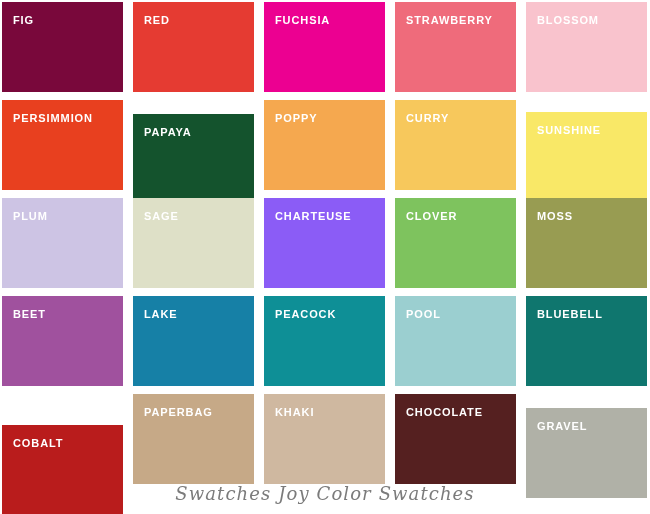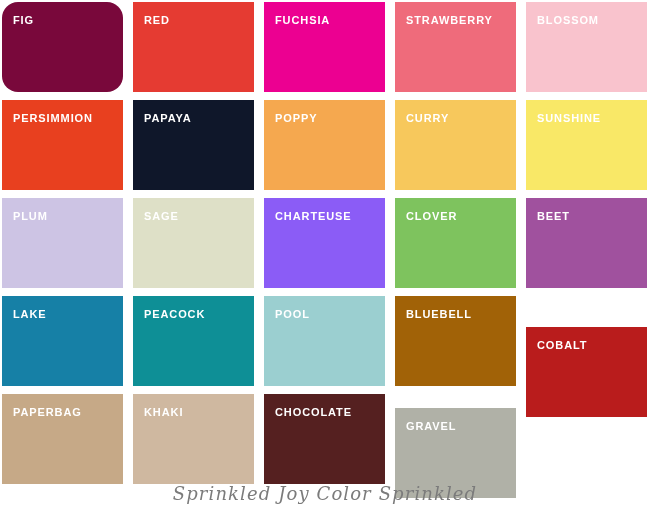--- a/index.html
+++ b/index.html
@@ -76,91 +76,94 @@
     color: #7b7b7b;
     white-space: nowrap;
   }
 </style>
 </head>
 <body>
 
 <div id="swatch-page">
 
   <div id="swatch-grid">
-      <div class="swatch" style="background-color: rgb(121, 8, 59); border-radius: 16px;">
+      <div class="swatch" style="background-color: rgb(121, 8, 59);">
         <span class="swatch-label">FIG</span>
       </div>
       <div class="swatch" style="background-color: rgb(229, 59, 50);">
         <span class="swatch-label">RED</span>
       </div>
       <div class="swatch" style="background-color: rgb(236, 0, 145);">
         <span class="swatch-label">FUCHSIA</span>
       </div>
       <div class="swatch" style="background-color: rgb(239, 107, 123); text-align: right;">
         <span class="swatch-label">STRAWBERRY</span>
       </div>
       <div class="swatch" style="background-color: rgb(249, 195, 205);">
         <span class="swatch-label">BLOSSOM</span>
       </div>
       <div class="swatch" style="background-color: rgb(232, 64, 31);">
         <span class="swatch-label">PERSIMMION</span>
       </div>
-      <div class="swatch" style="background-color: #0f172a;">
+      <div class="swatch" style="background-color: #14532d; margin-top: 14px;">
         <span class="swatch-label">PAPAYA</span>
       </div>
       <div class="swatch" style="background-color: rgb(245, 168, 79);">
         <span class="swatch-label">POPPY</span>
       </div>
       <div class="swatch" style="background-color: rgb(247, 200, 92);">
         <span class="swatch-label">CURRY</span>
       </div>
-      <div class="swatch" style="background-color: rgb(249, 232, 103);">
+      <div class="swatch" style="background-color: rgb(249, 232, 103); margin-top: 12px;">
         <span class="swatch-label">SUNSHINE</span>
       </div>
       <div class="swatch" style="background-color: rgb(205, 196, 228);">
         <span class="swatch-label">PLUM</span>
       </div>
       <div class="swatch" style="background-color: rgb(222, 224, 199);">
         <span class="swatch-label">SAGE</span>
       </div>
       <div class="swatch" style="background-color: #8b5cf6;">
         <span class="swatch-label">CHARTEUSE</span>
       </div>
       <div class="swatch" style="background-color: rgb(126, 195, 94);">
         <span class="swatch-label">CLOVER</span>
       </div>
+      <div class="swatch" style="background-color: rgb(152, 156, 82);">
+        <span class="swatch-label">MOSS</span>
+      </div>
       <div class="swatch" style="background-color: rgb(160, 81, 158);">
         <span class="swatch-label">BEET</span>
       </div>
       <div class="swatch" style="background-color: rgb(22, 128, 166);">
         <span class="swatch-label">LAKE</span>
       </div>
       <div class="swatch" style="background-color: rgb(14, 143, 150);">
         <span class="swatch-label">PEACOCK</span>
       </div>
       <div class="swatch" style="background-color: rgb(155, 207, 208);">
         <span class="swatch-label">POOL</span>
       </div>
-      <div class="swatch" style="background-color: #a16207;">
+      <div class="swatch" style="background-color: #0f766e;">
         <span class="swatch-label">BLUEBELL</span>
       </div>
       <div class="swatch" style="background-color: #b91c1c; margin-top: 31px;">
         <span class="swatch-label">COBALT</span>
       </div>
       <div class="swatch" style="background-color: rgb(198, 169, 135);">
         <span class="swatch-label">PAPERBAG</span>
       </div>
       <div class="swatch" style="background-color: rgb(207, 184, 160);">
         <span class="swatch-label">KHAKI</span>
       </div>
       <div class="swatch" style="background-color: rgb(85, 32, 32);">
         <span class="swatch-label">CHOCOLATE</span>
       </div>
       <div class="swatch" style="background-color: rgb(176, 177, 167); margin-top: 14px;">
         <span class="swatch-label">GRAVEL</span>
       </div>
     </div>
 
   <div id="caption-row">
-    <span id="caption-text">Sprinkled  Joy Color Sprinkled</span>
+    <span id="caption-text">Swatches  Joy Color Swatches</span>
   </div>
 
 </div>
 
 </body></html>

